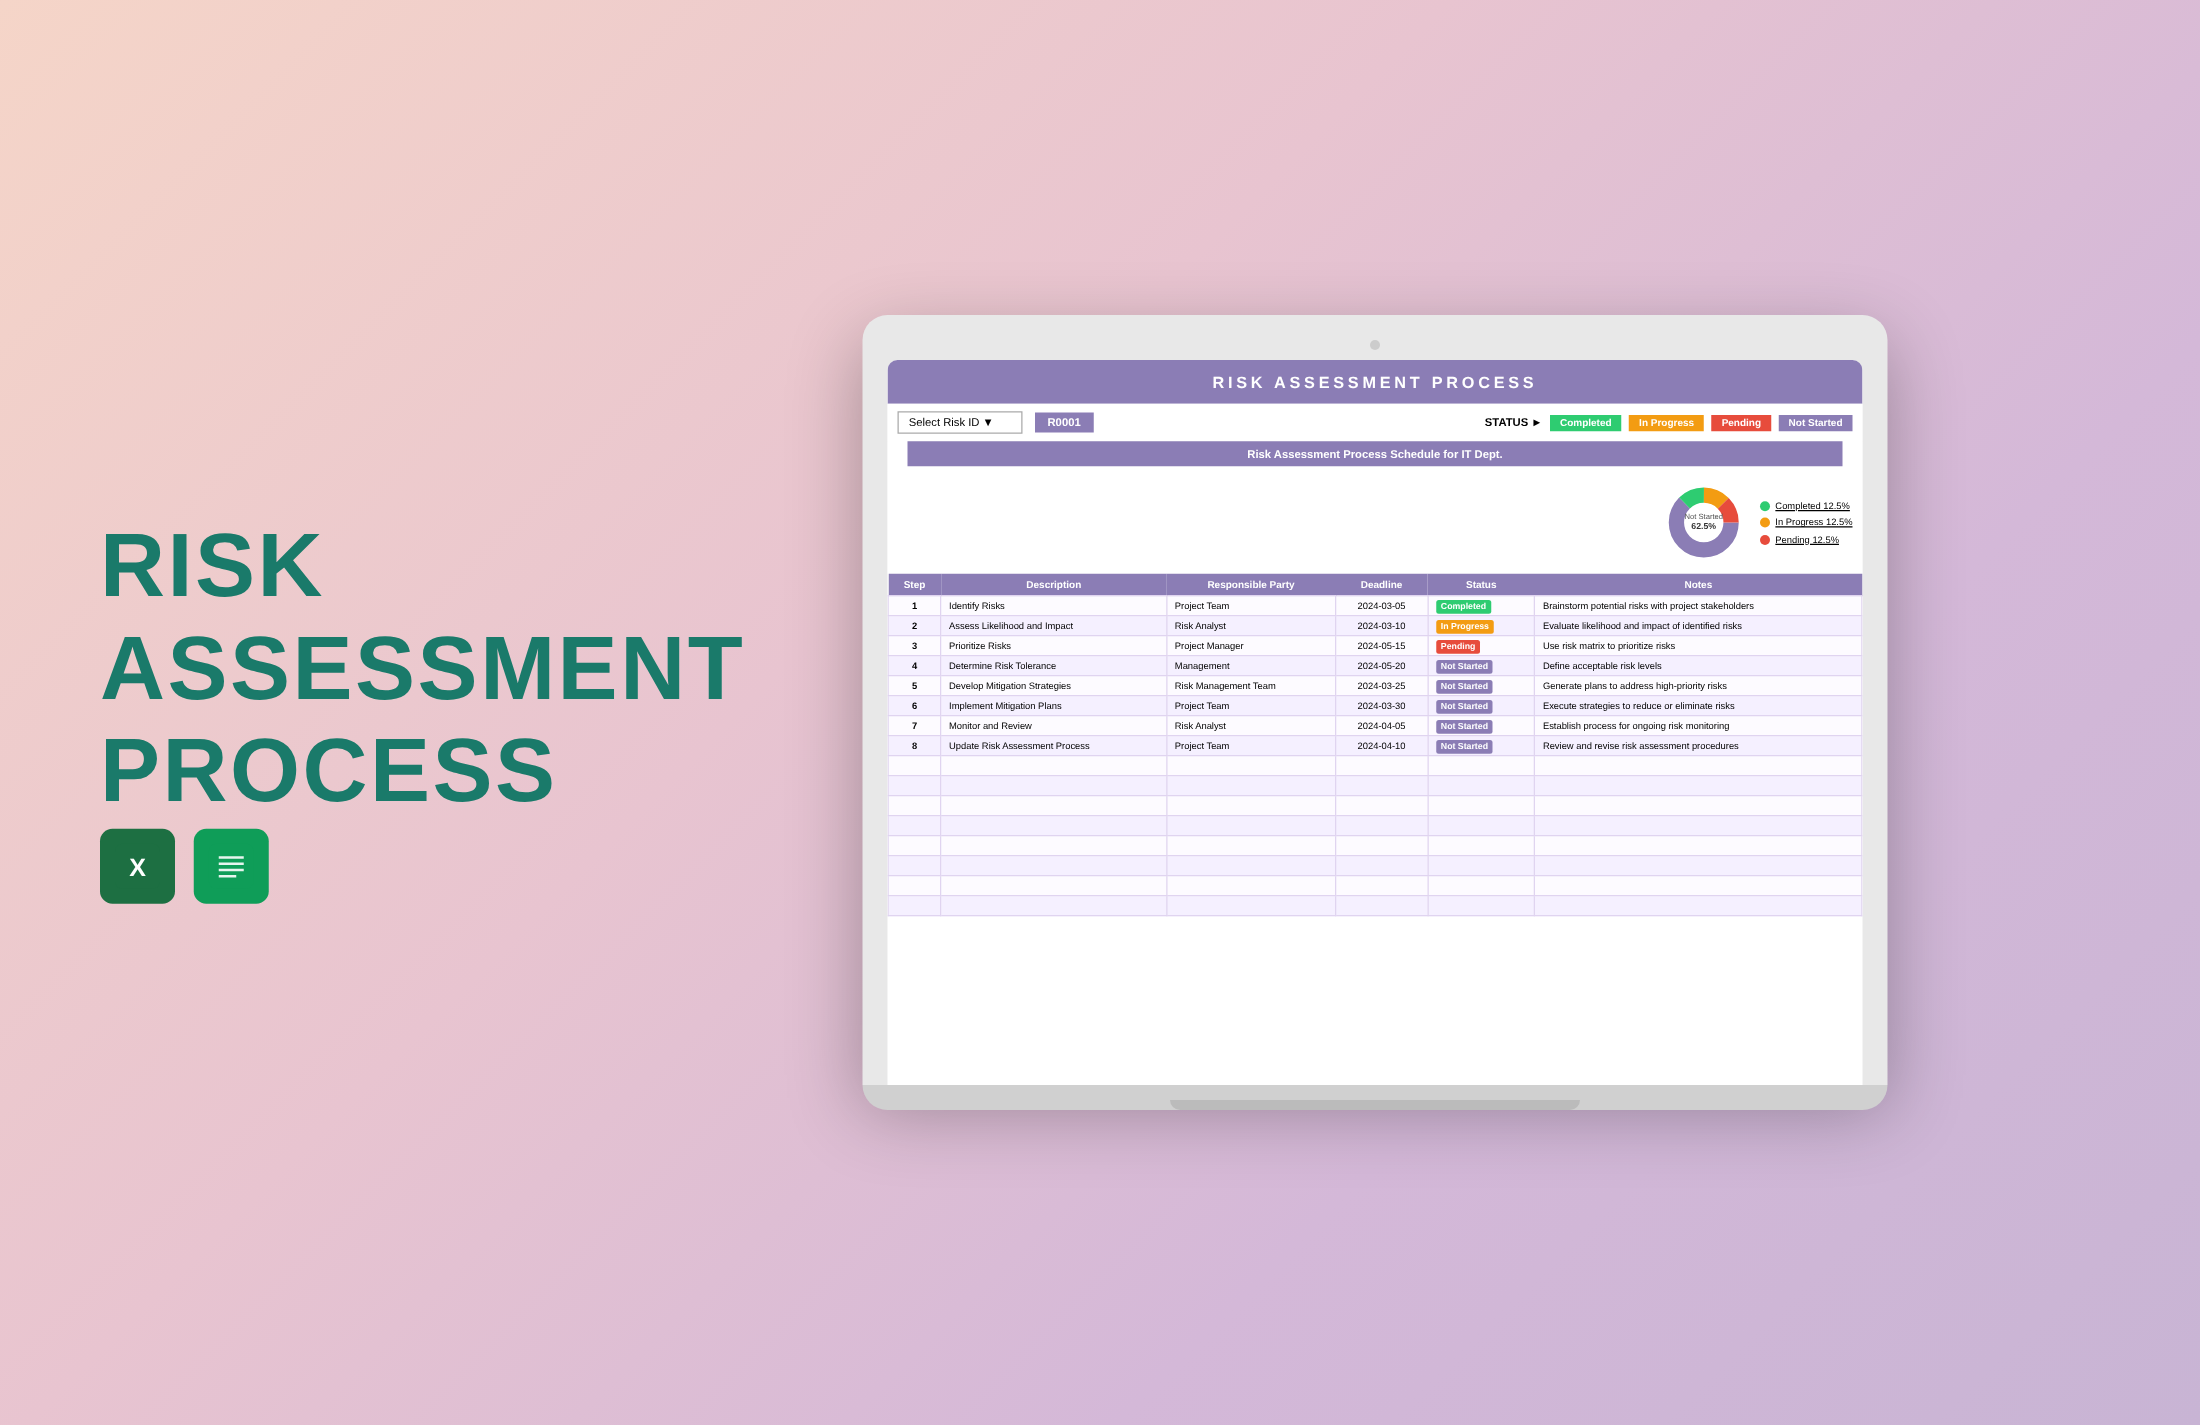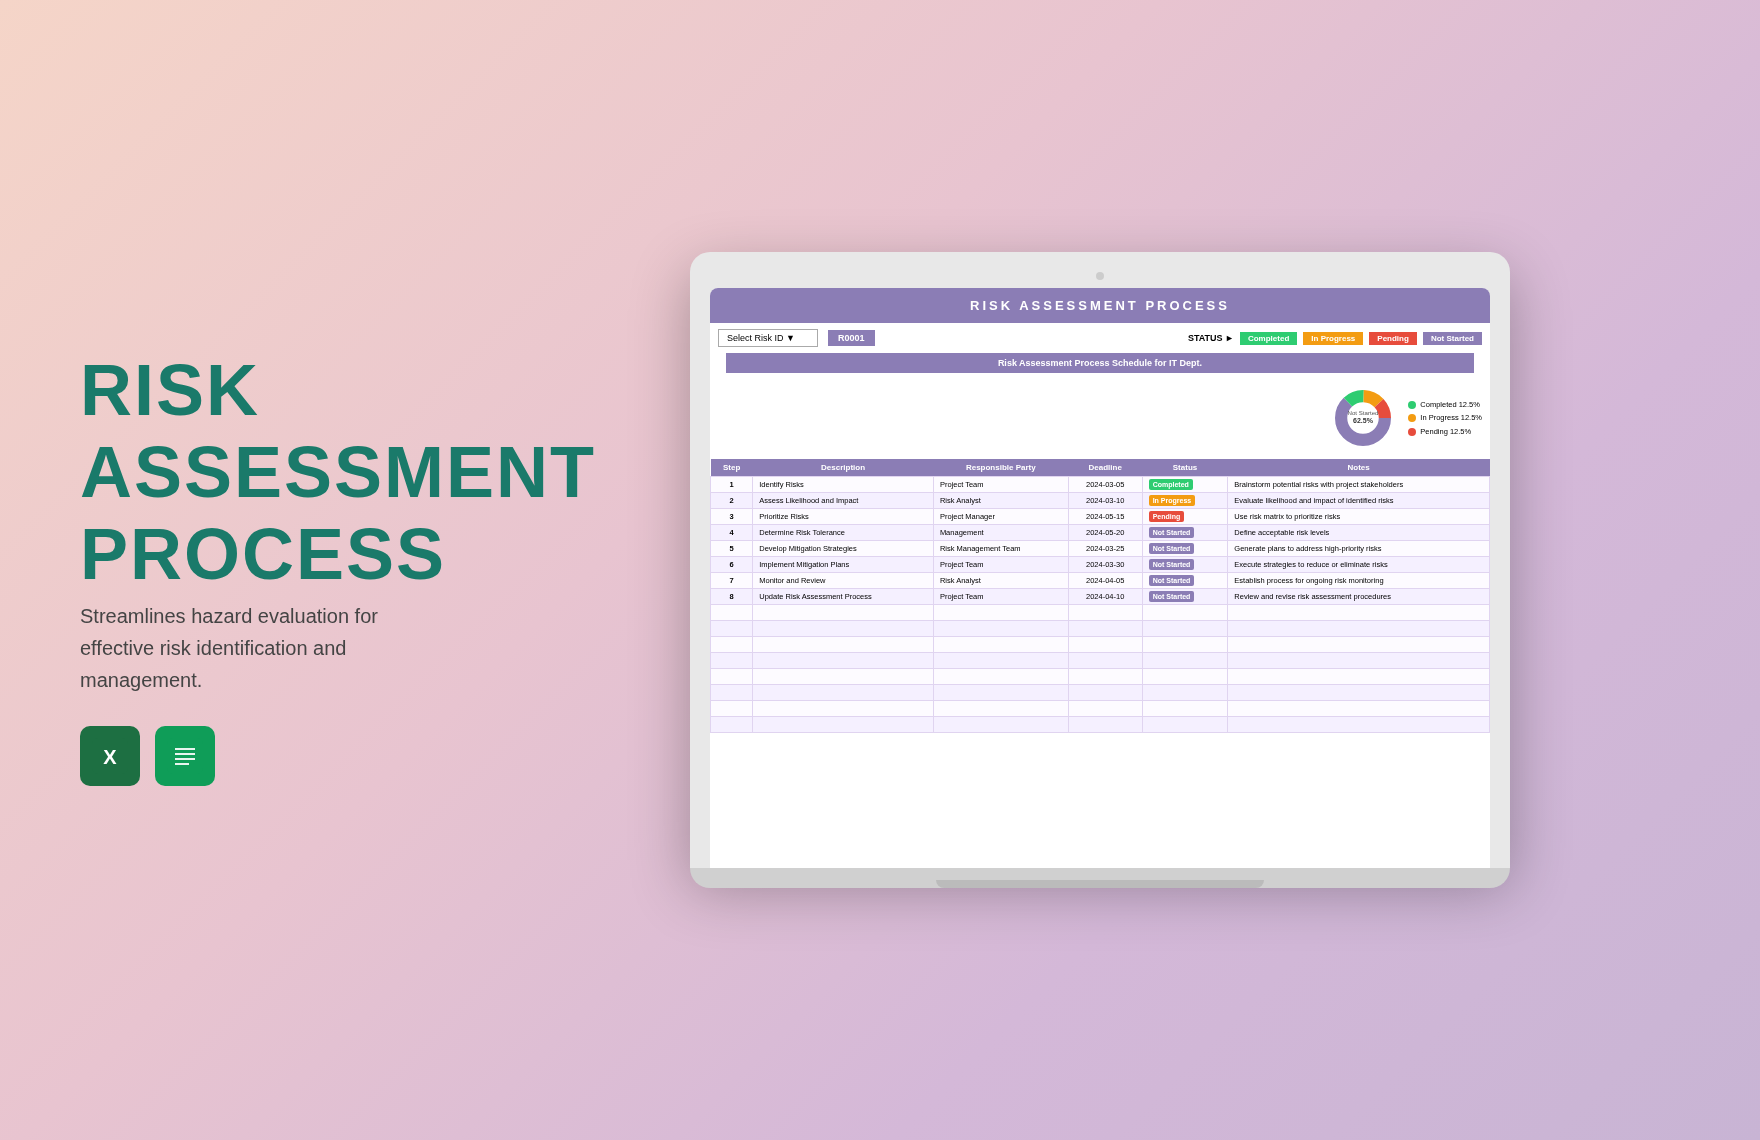--- a/index.html
+++ b/index.html
@@ -224,20 +224,21 @@
       font-weight: bold;
       margin: 0 8px 0 8px;
     }
 
     .chart-area {
       padding: 6px 8px;
       display: flex;
       align-items: center;
       gap: 10px;
       background: white;
+      text-decoration: underline;
     }
 
     .donut-chart {
       width: 70px;
       height: 70px;
       flex-shrink: 0;
     }
 
     .chart-legend {
       font-size: 7.5px;
@@ -312,21 +313,20 @@
       background: #f5f0ff;
     }
   </style>
 </head>
 <body>
 
 <div class="left-panel">
   <div class="risk-title">RISK</div>
   <div class="assessment-title">ASSESSMENT</div>
   <div class="process-title">PROCESS</div>
-  <div class="description">Streamlines hazard evaluation for effective risk identification and management.</div>
   <div class="icons-row">
     <div class="app-icon excel-icon">
       <svg width="36" height="36" viewBox="0 0 36 36">
         <rect width="36" height="36" rx="6" fill="#1d6f42"></rect>
         <text x="18" y="26" text-anchor="middle" fill="white" font-size="20" font-weight="bold" font-family="Arial">X</text>
       </svg>
     </div>
     <div class="app-icon sheets-icon">
       <svg width="36" height="36" viewBox="0 0 36 36">
         <rect width="36" height="36" rx="6" fill="#0f9d58"></rect>

